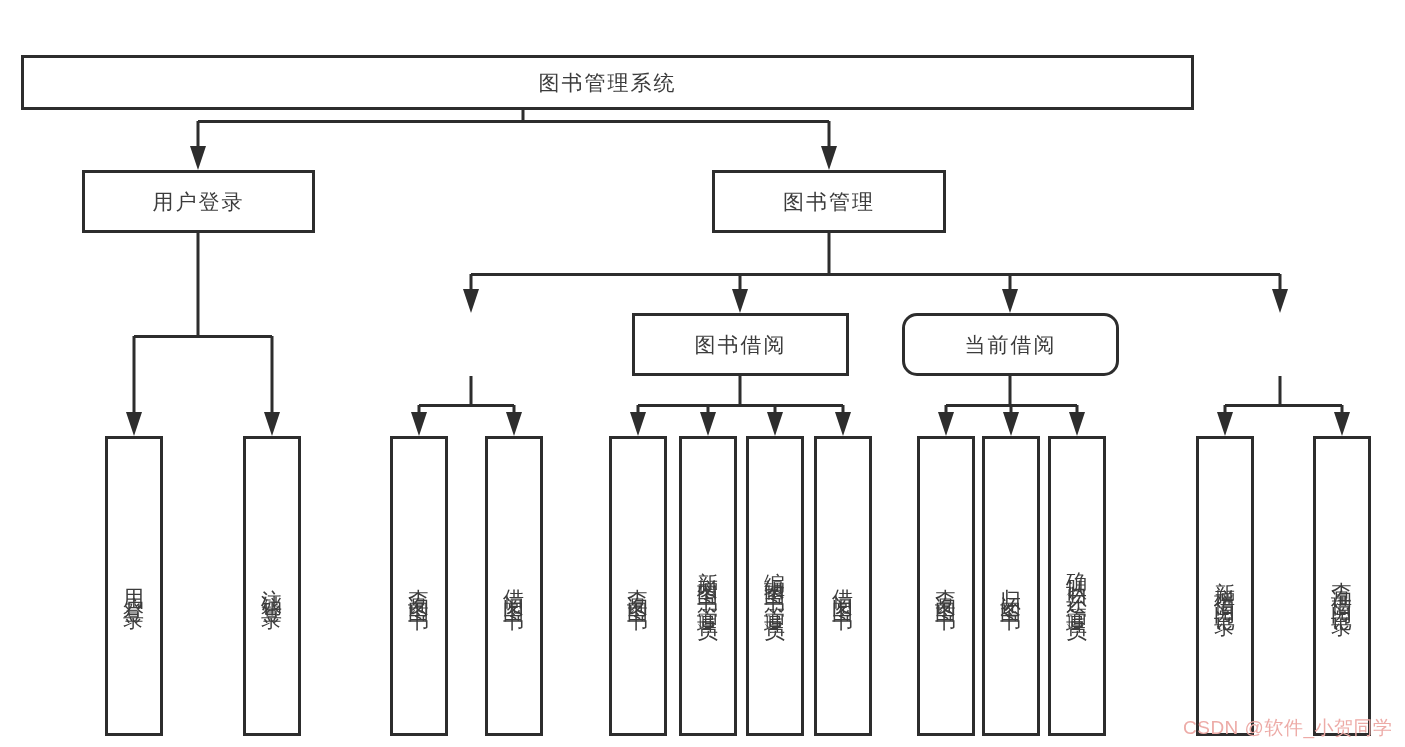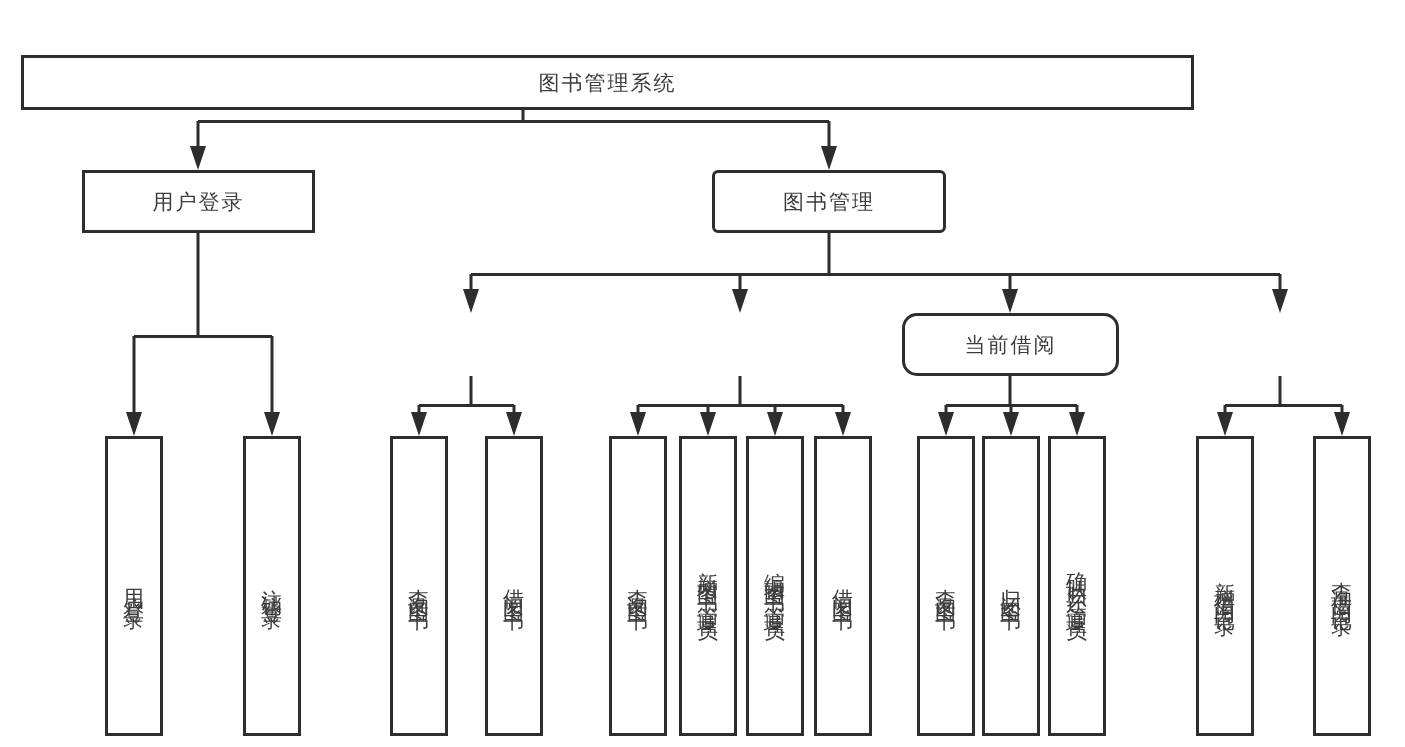--- a/index.html
+++ b/index.html
@@ -16,21 +16,21 @@
   }
   .h-node { font-size:21px; letter-spacing:2px; white-space:nowrap; }
   .v-node {
     writing-mode:vertical-rl; text-orientation:mixed;
     font-size:21px; letter-spacing:7px; line-height:1;
   }
   
   .n-root   { left:21px;  top:13px;  width:1173px; height:55px;margin-top:42px; }
   
   .n-l2a    { left:82px;  top:170px; width:233px; height:63px; }
-  .n-l2b    { left:712px; top:170px; width:234px; height:63px;border-radius:6px; }
+  .n-l2b    { left:712px; top:170px; width:234px; height:63px; }
   
   .n-l3a    { left:363px;  top:313px; width:217px; height:63px; }
   .n-l3b    { left:632px;  top:313px; width:217px; height:63px; }
   .n-l3c    { left:902px;  top:313px; width:217px; height:63px;border-radius:15px; }
   .n-l3d    { left:1172px; top:313px; width:217px; height:63px; }
   
   .v-node   { top:436px; height:300px; width:58px; position:absolute; }
   .n-u1 { left:105px; }  .n-u2 { left:243px; }
   .n-r1 { left:390px; }  .n-r2 { left:485px; }
   .n-b1 { left:609px; }  .n-b2 { left:679px; }  .n-b3 { left:746px; }  .n-b4 { left:814px; }
@@ -77,34 +77,36 @@
       <polygon points="1217,412 1233,412 1225,436"></polygon>
       <polygon points="1334,412 1350,412 1342,436"></polygon>
     </g>
   </svg>
 
   <div class="node h-node n-root">图书管理系统</div>
 
   <div class="node h-node n-l2a">用户登录</div>
   <div class="node h-node n-l2b">图书管理</div>
 
+  <div class="node h-node n-l3b">图书借阅</div>
   <div class="node h-node n-l3c">当前借阅</div>
 
   <div class="node v-node n-u1">用户登录</div>
   <div class="node v-node n-u2">注销登录</div>
 
   <div class="node v-node n-r1">查询图书</div>
   <div class="node v-node n-r2">借阅图书</div>
 
   <div class="node v-node n-b1">查询图书</div>
   <div class="node v-node n-b2">新增图书（管理员）</div>
   <div class="node v-node n-b3">编辑图书（管理员）</div>
   <div class="node v-node n-b4">借阅图书</div>
 
   <div class="node v-node n-c1">查询图书</div>
   <div class="node v-node n-c2">归还图书</div>
   <div class="node v-node n-c3">确认归还（管理员）</div>
 
   <div class="node v-node n-d1">新增借阅记录</div>
   <div class="node v-node n-d2">查询借阅记录</div>
 
+  <div class="watermark">CSDN @软件_小贺同学</div>
 
 </div>
 
 </body></html>

